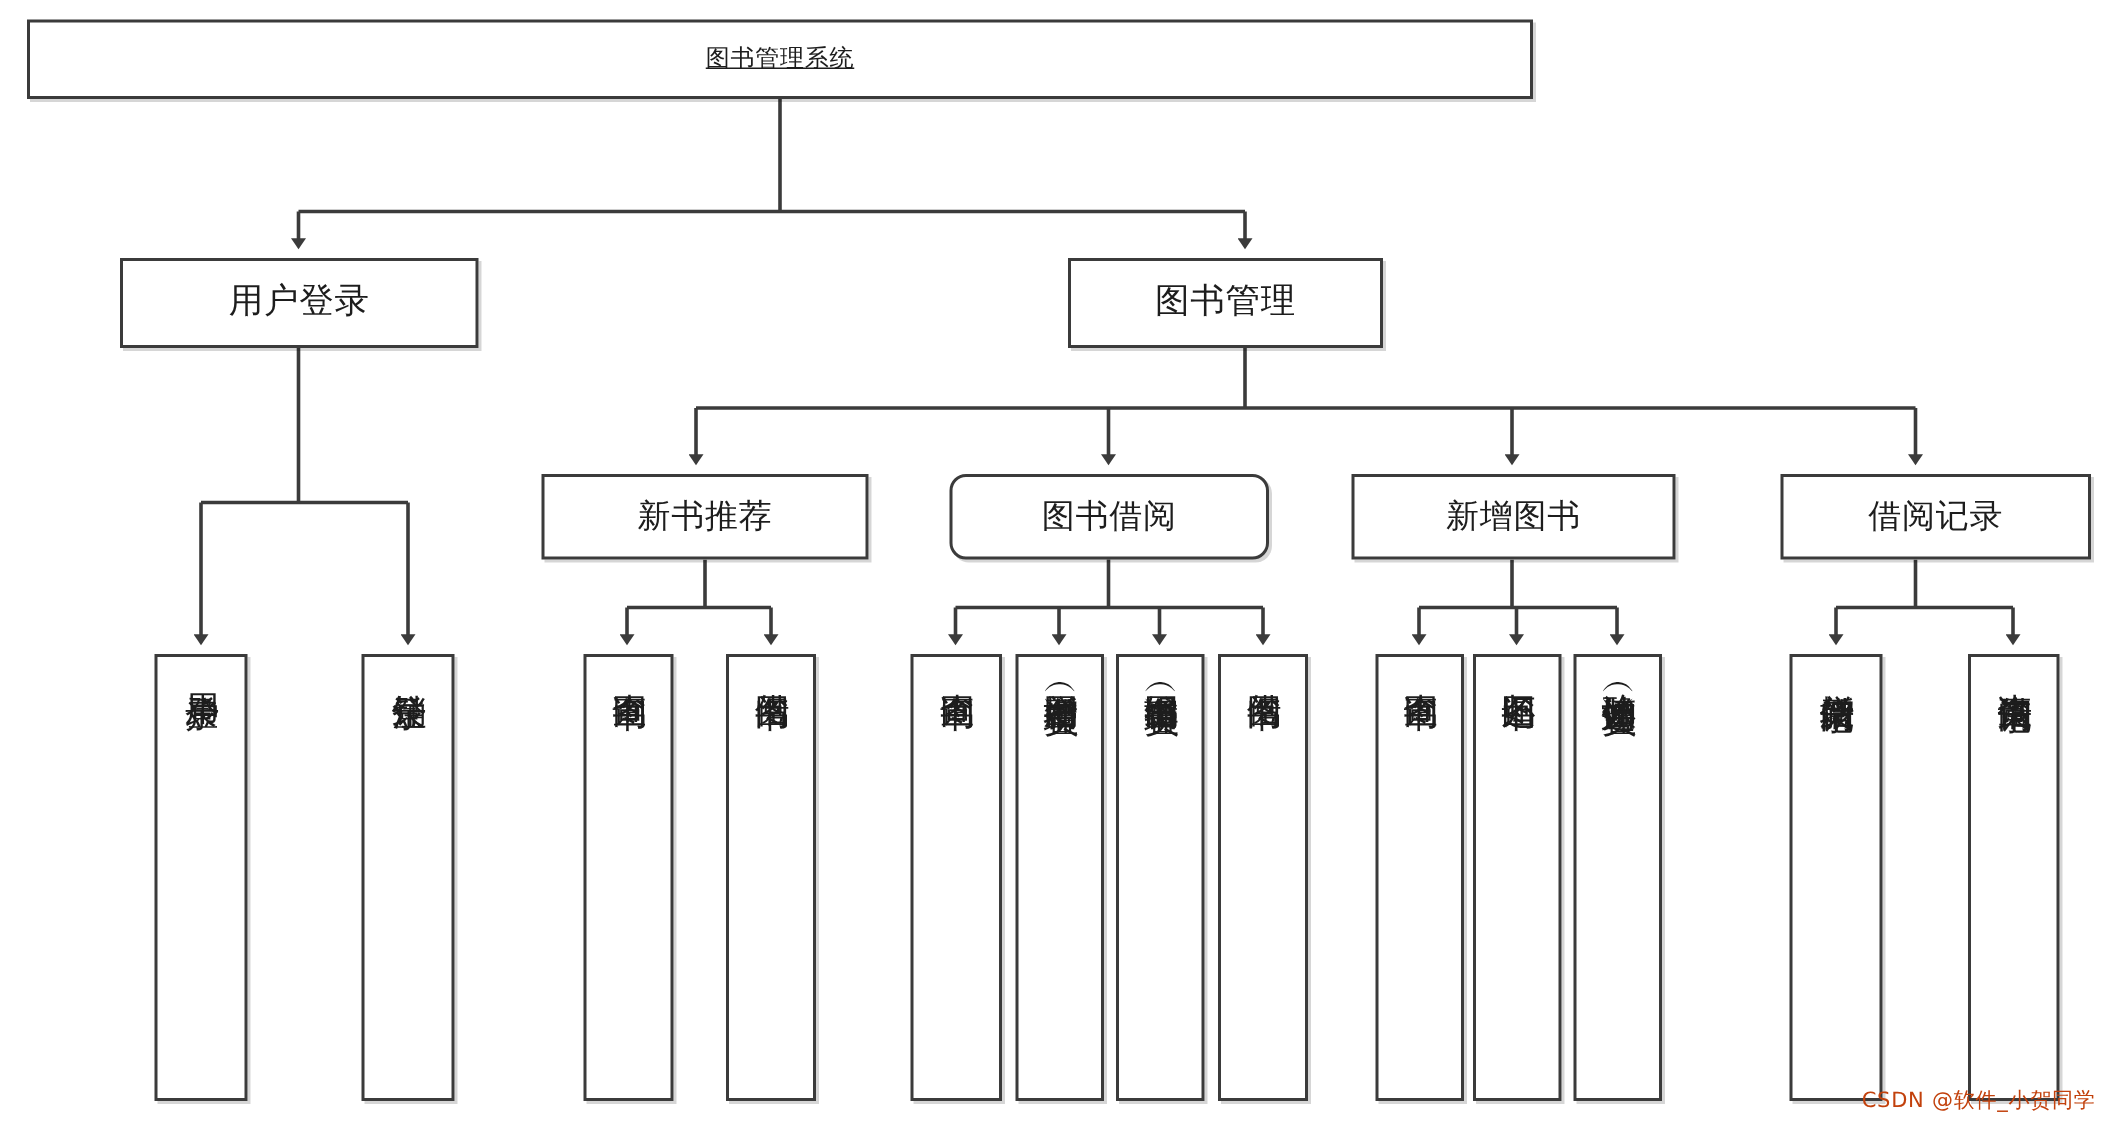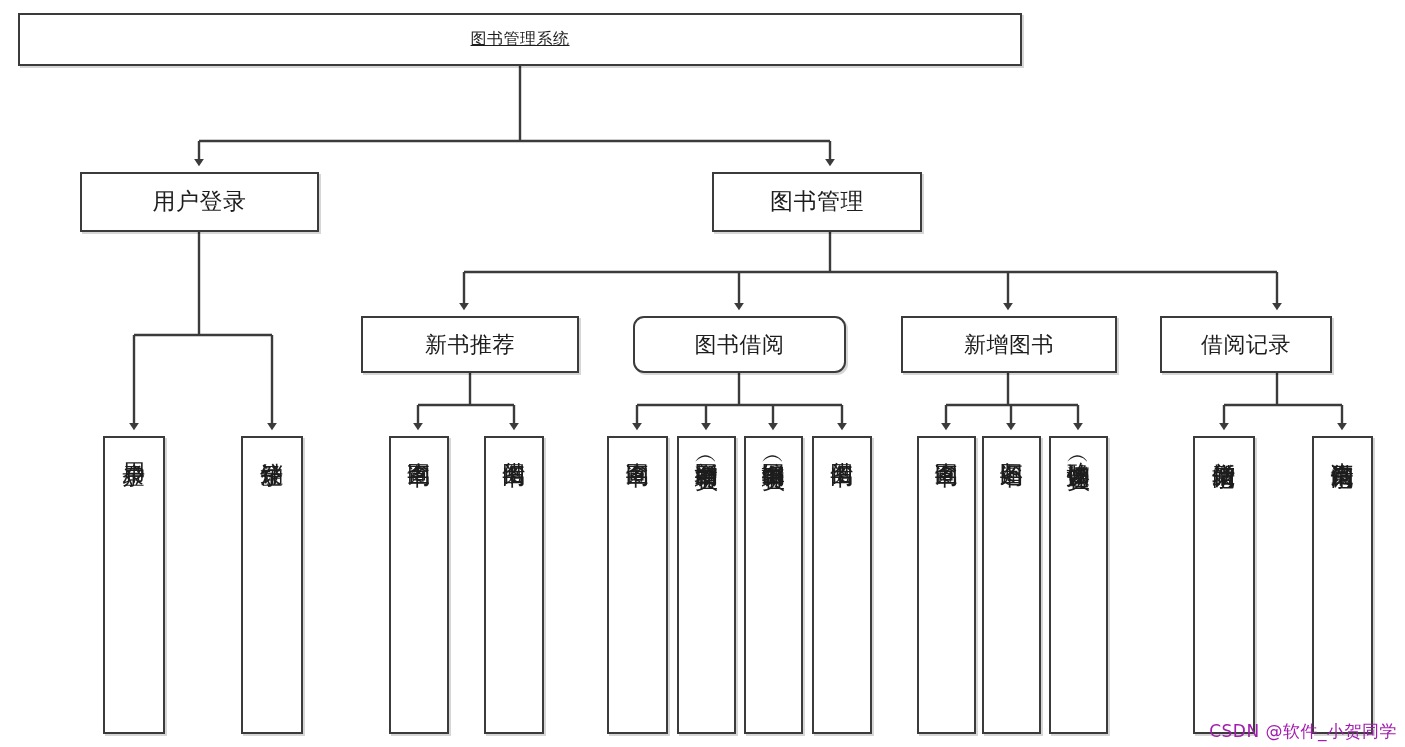--- a/index.html
+++ b/index.html
@@ -61,22 +61,22 @@
     text-orientation: upright;
     font-size: 23px;
     line-height: 1.16;
     letter-spacing: 1px;
     white-space: nowrap;
   }
   #watermark {
     position: absolute;
     right: 8px;
     bottom: 4px;
-    font-size: 17px;
-    color: #a21caf;
+    font-size: 14px;
+    color: #c2410c;
     letter-spacing: 0.5px;
     white-space: nowrap;
     pointer-events: none;
     margin-top: 20px;
   }
 </style>
 </head>
 <body>
 
 <div id="canvas">
@@ -136,21 +136,21 @@
       </div>
       <div class="node tier2" style="left: 361px; top: 316px; width: 218px; height: 57px;">
         <span class="label">新书推荐</span>
       </div>
       <div class="node tier2" style="left: 633px; top: 316px; width: 213px; height: 57px; border-radius: 11px;">
         <span class="label">图书借阅</span>
       </div>
       <div class="node tier2" style="left: 901px; top: 316px; width: 216px; height: 57px;">
         <span class="label">新增图书</span>
       </div>
-      <div class="node tier2" style="left: 1160px; top: 316px; width: 172px; height: 57px;">
+      <div class="node tier2" style="left: 1187px; top: 316px; width: 207px; height: 57px;">
         <span class="label">借阅记录</span>
       </div>
       <div class="node leaf" style="left: 103px; top: 436px; width: 62px; height: 298px;">
         <span class="label">用户登录</span>
       </div>
       <div class="node leaf" style="left: 241px; top: 436px; width: 62px; height: 298px;">
         <span class="label">注销登录</span>
       </div>
       <div class="node leaf" style="left: 389px; top: 436px; width: 60px; height: 298px;">
         <span class="label">查询图书</span>

